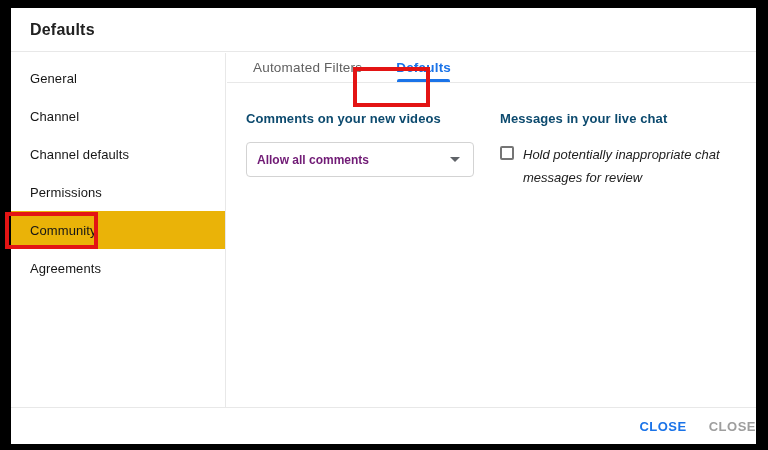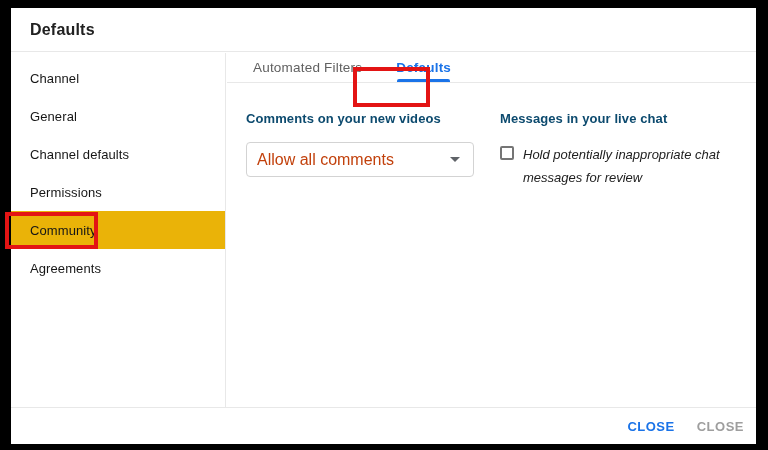--- a/index.html
+++ b/index.html
@@ -54,42 +54,42 @@
   .panel-comments { width:254px; }
   .panel-chat { flex:1; }
   .section-heading { font-size:13px; font-weight:bold; color:#0c4a6e; letter-spacing:.1px; }
 
   .dropdown {
     margin-top:16px; width:228px; height:35px;
     border:1px solid #d3d3d3; border-radius:4px;
     display:flex; align-items:center; justify-content:space-between;
     padding:0 13px 0 10px; cursor:pointer; background:#fff;
   }
-  .dropdown-value { font-size:16px; color:#c2410c; }
+  .dropdown-value { font-size:12px; color:#701a75;font-weight:bold; }
   .caret {
     width:0; height:0;
     border-left:5px solid transparent; border-right:5px solid transparent;
     border-top:5px solid #5f6368;
   }
 
   .checkbox-row { margin-top:17px; display:flex; align-items:flex-start; }
   .checkbox {
     width:14px; height:14px; border:2px solid #757575; border-radius:2px;
     margin-top:3px; flex:none; cursor:pointer; background:#fff;
   }
   .checkbox-label {
     margin-left:9px; font-size:13px; color:#212121; width:222px; line-height:23px;font-style:italic;
   }
 
   
   .footer {
     position:absolute; left:0; right:0; bottom:0; height:37px;
     border-top:1px solid #e8e8e8;
     display:flex; align-items:center; justify-content:flex-end;
-    gap:22px; padding-right:12px;
+    gap:22px; 
   }
   .footer-btn {
     font-size:13px; font-weight:bold; letter-spacing:.5px;
     background:none; border:none; cursor:pointer;
     font-family:"Liberation Sans", sans-serif;
   }
   .btn-close { color:#1a73e8; }
   .btn-save { color:#9e9e9e; cursor:default; }
 
   
@@ -102,22 +102,22 @@
 </head>
 <body>
 
 <div class="dialog">
 
   <div class="header">
     <span class="title">Defaults</span>
   </div>
 
   <nav class="sidebar">
+    <div class="sidebar-item">General</div>
     <div class="sidebar-item">Channel</div>
-    <div class="sidebar-item">General</div>
     <div class="sidebar-item">Channel defaults</div>
     <div class="sidebar-item">Permissions</div>
     <div class="sidebar-item selected">Community</div>
     <div class="sidebar-item">Agreements</div>
   </nav>
 
   <div class="content">
     <div class="tabbar">
       <div class="tab inactive">Automated Filters</div>
       <div class="tab active">Defaults</div>

